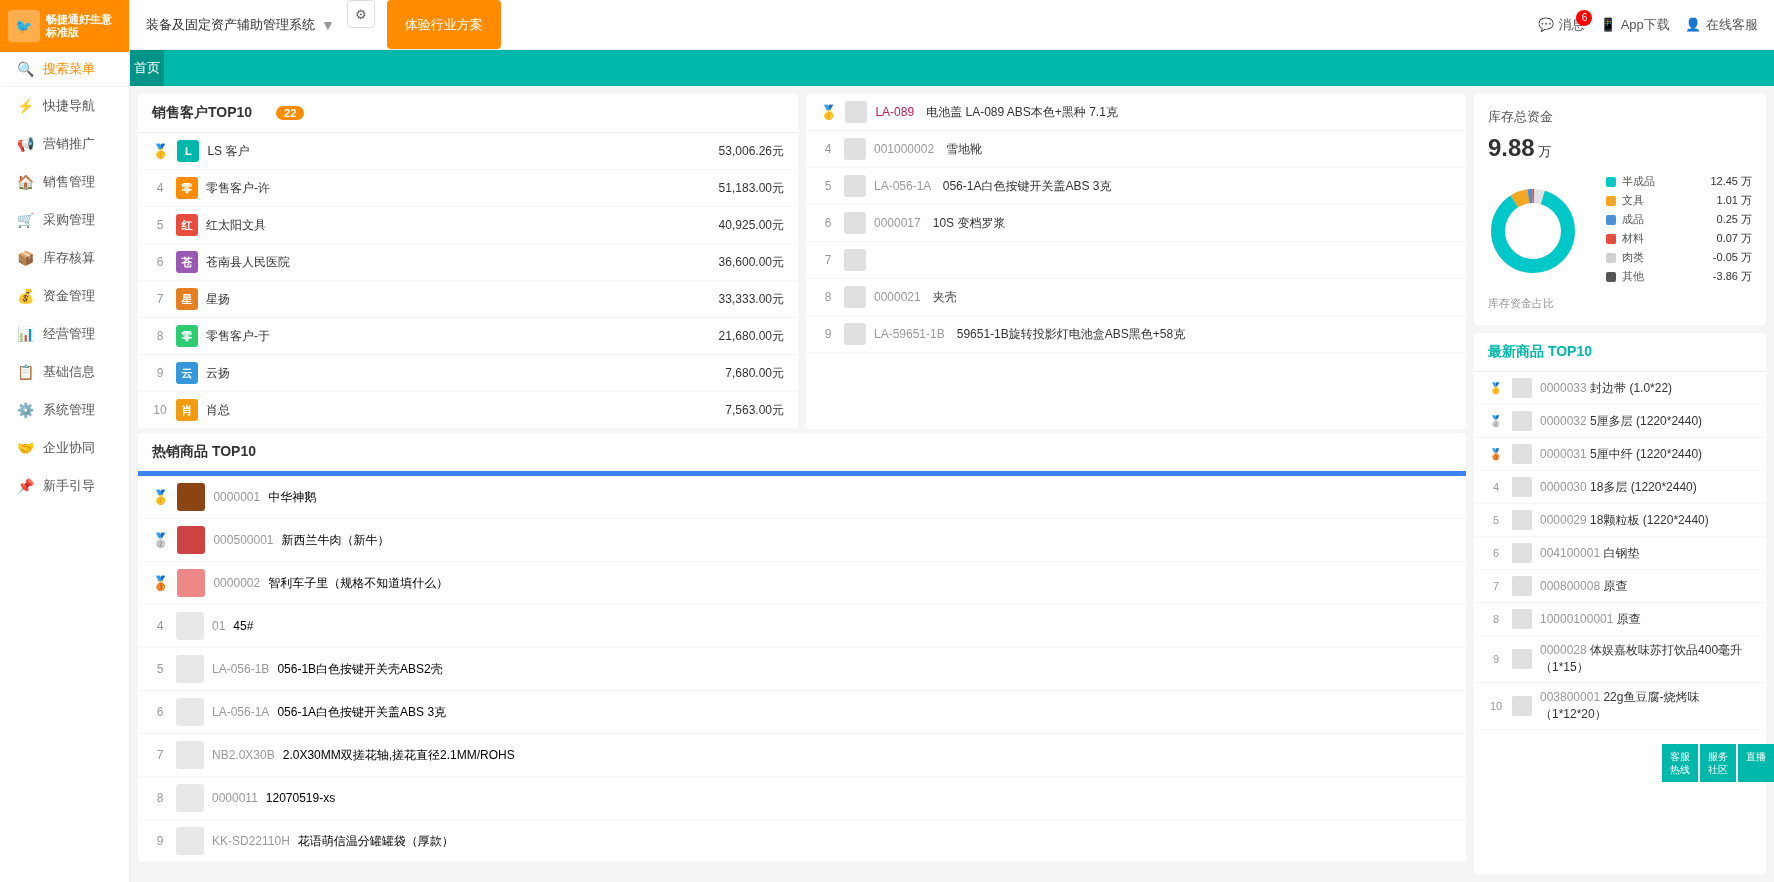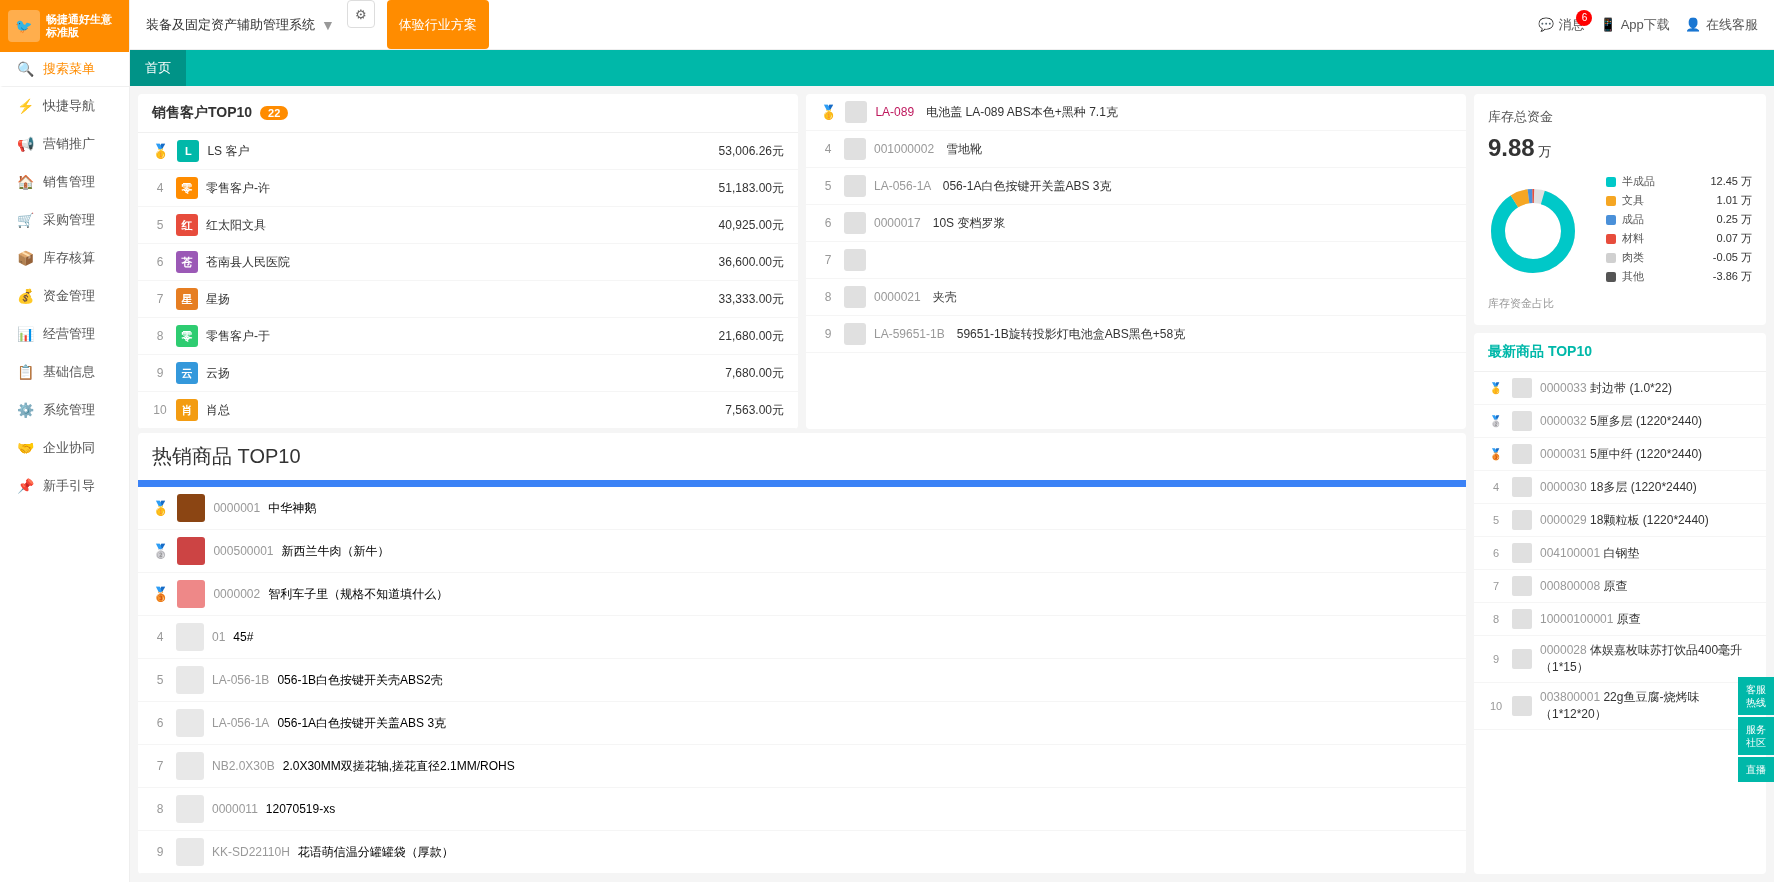--- a/index.html
+++ b/index.html
@@ -71,21 +71,21 @@
       width: 28px; height: 28px;
       border: 1px solid #ddd;
       border-radius: 4px;
       display: flex; align-items: center; justify-content: center;
       cursor: pointer; color: #666; background: #fff;
     }
     .btn-experience {
       background: #ff8c00;
       color: white;
       border: none;
-      padding: 6px 12px;
+      padding: 6px 18px;
       border-radius: 4px;
       cursor: pointer;
       font-size: 13px;
     }
     .header-right {
       margin-left: auto;
       display: flex;
       align-items: center;
       gap: 16px;
       font-size: 13px;
@@ -111,21 +111,21 @@
 
     
     .top-nav {
       background: #00b8a9;
       display: flex;
       align-items: center;
       padding: 0;
       height: 36px;
     }
     .top-nav-tab {
-      padding: 0 15px;
+      padding: 0 4px;
       height: 36px;
       display: flex;
       align-items: center;
       color: white;
       cursor: pointer;
       font-size: 13px;
       background: rgba(0,0,0,0.15);
     }
     .top-nav-tab.active { background: rgba(0,0,0,0.2); }
 
@@ -148,21 +148,21 @@
     }
 
     .panel-header {
       padding: 10px 14px;
       font-size: 14px;
       font-weight: bold;
       color: #333;
       border-bottom: 1px solid #f0f0f0;
       display: flex;
       align-items: center;
-      gap: 8px;
+      gap: 24px;
     }
     .panel-header-count {
       background: #ff8c00;
       color: white;
       border-radius: 10px;
       padding: 1px 8px;
       font-size: 11px;
     }
 
     
@@ -201,24 +201,24 @@
 
     
     .hot-products-panel {
       margin: 0 8px 8px;
       background: #fff;
       border-radius: 4px;
       overflow: hidden;
     }
     .hot-panel-header {
       padding: 10px 14px;
-      font-size: 20px;
-      font-weight: normal;
+      font-size: 14px;
+      font-weight: bold;
       color: #333;
-      border-bottom: 7px solid #3b82f6;
+      border-bottom: 5px solid #3b82f6;
     }
     .hot-list-item {
       display: flex;
       align-items: center;
       padding: 7px 14px;
       border-bottom: 1px solid #f5f5f5;
       gap: 8px;
       font-size: 12px;
     }
     .hot-product-img {
@@ -326,21 +326,20 @@
       font-size: 8px; color: #aaa;
     }
     .latest-name { flex: 1; font-size: 12px; color: #333; }
 
     
     .float-service {
       position: fixed;
       right: 0;
       bottom: 100px;
       display: flex;
-      flex-direction: column;
       gap: 2px;
     }
     .float-btn {
       width: 36px;
       background: #00b8a9;
       color: white;
       font-size: 10px;
       text-align: center;
       padding: 6px 4px;
       cursor: pointer;

